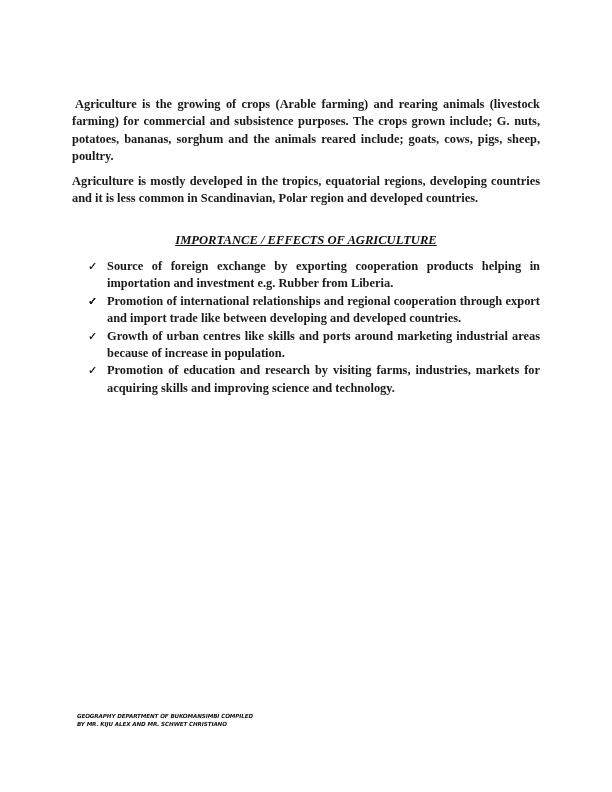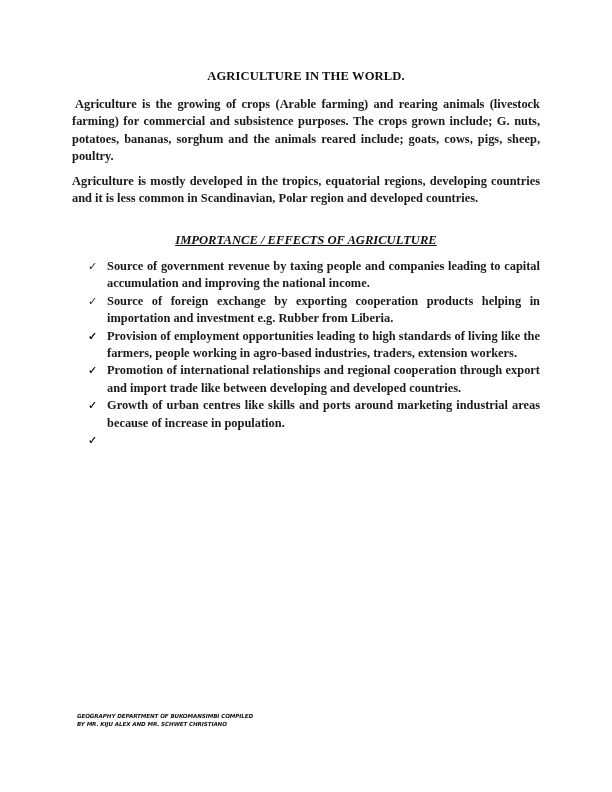--- a/index.html
+++ b/index.html
@@ -44,38 +44,37 @@
       font-family: "DejaVu Sans", "Liberation Sans", sans-serif;
       font-size: 5.6px; font-weight: bold; font-style: italic;
       line-height: 8px; color: #111;
       letter-spacing: -0.1px;
     }
   </style>
 </head>
 <body>
 
 <div class="page">
-  <div class="title">AGRICULTURE IN THE WORLD.</div>
 
   <div class="para p1">Agriculture is the growing of crops (Arable farming) and rearing animals (livestock farming) for commercial and subsistence purposes. The crops grown include; G. nuts, potatoes, bananas, sorghum and the animals reared include; goats, cows, pigs, sheep, poultry.</div>
   <div class="para p2">Agriculture is mostly developed in the tropics, equatorial regions, developing countries and it is less common in Scandinavian, Polar region and developed countries.</div>
 
   <div class="subtitle">IMPORTANCE / EFFECTS OF AGRICULTURE</div>
 
   <ul class="list">
-    <li><span class="check">✓</span><span>Source of government revenue by taxing people and companies leading to capital accumulation and improving the national income.</span></li>
+    <li><span class="check">✓</span></li>
     <li><span class="check">✓</span><span> Source of foreign exchange by exporting cooperation products helping in importation and investment e.g. Rubber from Liberia.</span></li>
     <li><span class="check">✓</span></li>
     <li><span class="check">✓</span></li>
-    <li><span class="check">✓</span><span> Provision of employment opportunities leading to high standards of living like the farmers, people working in agro-based industries, traders, extension workers.</span></li>
+    <li><span class="check">✓</span></li>
     <li><span class="check">✓</span></li>
     <li><span class="check">✓</span><span>Promotion of international relationships and regional cooperation through export and import trade like between developing and developed countries.</span></li>
     <li><span class="check">✓</span></li>
     <li><span class="check">✓</span><span>Growth of urban centres like skills and ports around marketing industrial areas because of increase in population.</span></li>
     <li><span class="check">✓</span></li>
-    <li><span class="check">✓</span></li>
+    <li><span class="check">✓</span><span>Promotion of education and research by visiting farms, industries, markets for acquiring skills and improving science and technology.</span></li>
   </ul>
 
   <div class="footer">
     <div>GEOGRAPHY DEPARTMENT OF BUKOMANSIMBI COMPILED</div>
     <div>BY MR. KIJU ALEX AND MR. SCHWET CHRISTIANO</div>
   </div>
 </div>
 
 </body></html>

